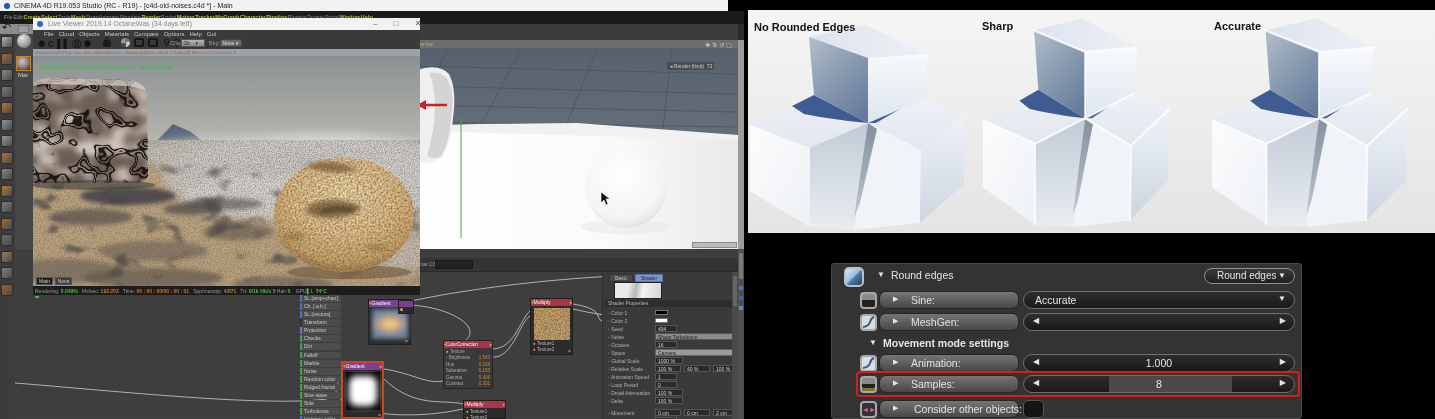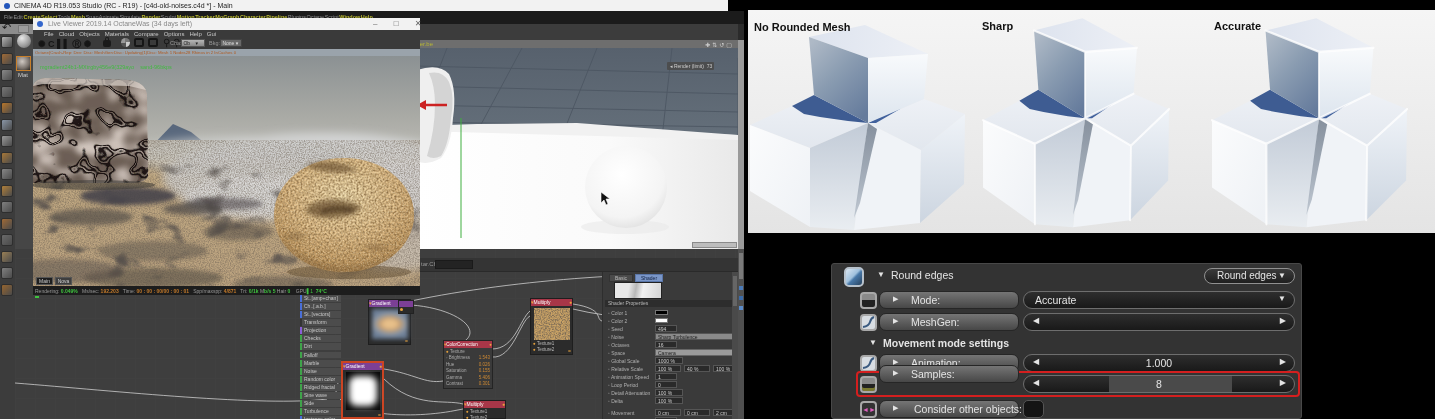--- a/index.html
+++ b/index.html
@@ -535,39 +535,39 @@
         <use href="#cluster" transform="translate(0,28)"></use>
         <g transform="translate(233.3,21.5) scale(0.865,1.02)">
             <use href="#cluster"></use>
             <use href="#edges"></use>
           </g>
         <g transform="translate(462.2,21.5) scale(0.907,1.02)">
             <use href="#cluster"></use>
             <use href="#edges"></use>
           </g>
       </svg>
-      <div class="abs txt" style="left:6px;top:11px;font-size:11px;font-weight:bold;color:#111;">No Rounded Mesh</div>
+      <div class="abs txt" style="left:6px;top:11px;font-size:11px;font-weight:bold;color:#111;">No Rounded Edges</div>
       <div class="abs txt" style="left:234px;top:10px;font-size:11px;font-weight:bold;color:#111;">Sharp</div>
       <div class="abs txt" style="left:466px;top:10px;font-size:11px;font-weight:bold;color:#111;">Accurate</div>
     </div>
 
     <div class="abs" id="panel" style="left:87px;top:263px;width:471px;height:156px;background:#333;border:1px solid #484848;border-radius:3px;font-size:10.5px;color:#e4e4e4;">
 
       <div class="abs" style="left:12px;top:3px;width:20px;height:20px;border:2px solid #b8c2cc;border-radius:5px;background:linear-gradient(135deg,#dbe7f2 0%,#9fc0dd 45%,#4878a8 55%,#27425e 100%);"></div>
       <div class="abs txt" style="left:45px;top:6px;font-size:8px;">▼</div>
       <div class="abs txt" style="left:59px;top:5px;">Round edges</div>
       <div class="abs" style="left:372px;top:4px;width:91px;height:16px;background:linear-gradient(#3a3a3a,#1f1f1f);border:1px solid #909090;border-radius:8px;">
         <span class="abs txt" style="left:12px;top:1px;font-size:10px;">Round edges</span>
         <span class="abs txt" style="right:8px;top:2px;font-size:8px;">▼</span>
       </div>
 
       <div class="abs" style="left:28px;top:28px;width:17px;height:17px;border:2px solid #a8a8a8;border-radius:4px;background:linear-gradient(#8a8a8a 0 45%,#222 45% 100%);"></div>
       <div class="abs" style="left:47px;top:27px;width:140px;height:18px;background:linear-gradient(#757575,#474747);border:1px solid #262626;border-radius:7px;">
         <span class="abs txt" style="left:13px;top:3px;font-size:7px;">▶</span>
-        <span class="abs txt" style="left:31px;top:1.5px;">Mode:</span>
+        <span class="abs txt" style="left:31px;top:1.5px;">Sine:</span>
       </div>
       <div class="abs" style="left:191px;top:27px;width:272px;height:18px;background:linear-gradient(#2e2e2e,#191919);border:1px solid #6e6e6e;border-radius:9px;">
         <span class="abs txt" style="left:11px;top:1.5px;">Accurate</span>
         <span class="abs txt" style="right:8px;top:2px;font-size:8px;">▼</span>
       </div>
 
       <div class="abs" style="left:28px;top:50px;width:17px;height:17px;border:2px solid #a8a8a8;border-radius:4px;background:#d8dde2;">
         <svg width="13" height="13" style="position:absolute">
             <path d="M1,11 Q7,10 8,6 Q9,2 12,1" stroke="#3a5a80" stroke-width="2" fill="none"></path>
           </svg>
@@ -594,21 +594,21 @@
         <span class="abs txt" style="left:31px;top:1.5px;">Animation:</span>
       </div>
       <div class="abs" style="left:191px;top:90px;width:272px;height:18px;background:linear-gradient(#2e2e2e,#191919);border:1px solid #6e6e6e;border-radius:9px;">
         <span class="abs txt" style="left:9px;top:2px;font-size:8px;">◀</span>
         <span class="abs txt" style="left:0;top:1.5px;width:100%;text-align:center;">1.000</span>
         <span class="abs txt" style="right:8px;top:2px;font-size:8px;">▶</span>
       </div>
 
       <div class="abs" style="left:24px;top:107px;width:444px;height:26px;border:2px solid #d41f1f;border-radius:4px;"></div>
       <div class="abs" style="left:28px;top:112px;width:17px;height:17px;border:2px solid #a8a8a8;border-radius:4px;background:linear-gradient(#8a8a8a 0 45%,#222 45% 100%);box-shadow:inset 0 -3px 0 #7a7a30;"></div>
-      <div class="abs" style="left:47px;top:101px;width:140px;height:18px;background:linear-gradient(#757575,#474747);border:1px solid #262626;border-radius:7px;">
+      <div class="abs" style="left:47px;top:111px;width:140px;height:18px;background:linear-gradient(#757575,#474747);border:1px solid #262626;border-radius:7px;">
         <span class="abs txt" style="left:13px;top:3px;font-size:7px;">▶</span>
         <span class="abs txt" style="left:31px;top:1.5px;">Samples:</span>
       </div>
       <div class="abs" style="left:191px;top:111px;width:272px;height:18px;background:linear-gradient(#2e2e2e,#191919);border:1px solid #6e6e6e;border-radius:9px;overflow:hidden;">
         <span class="abs" style="left:85px;top:0;width:123px;height:18px;background:#4a4a4a;"></span>
         <span class="abs txt" style="left:9px;top:2px;font-size:8px;">◀</span>
         <span class="abs txt" style="left:0;top:1.5px;width:100%;text-align:center;">8</span>
         <span class="abs txt" style="right:8px;top:2px;font-size:8px;">▶</span>
       </div>
 

